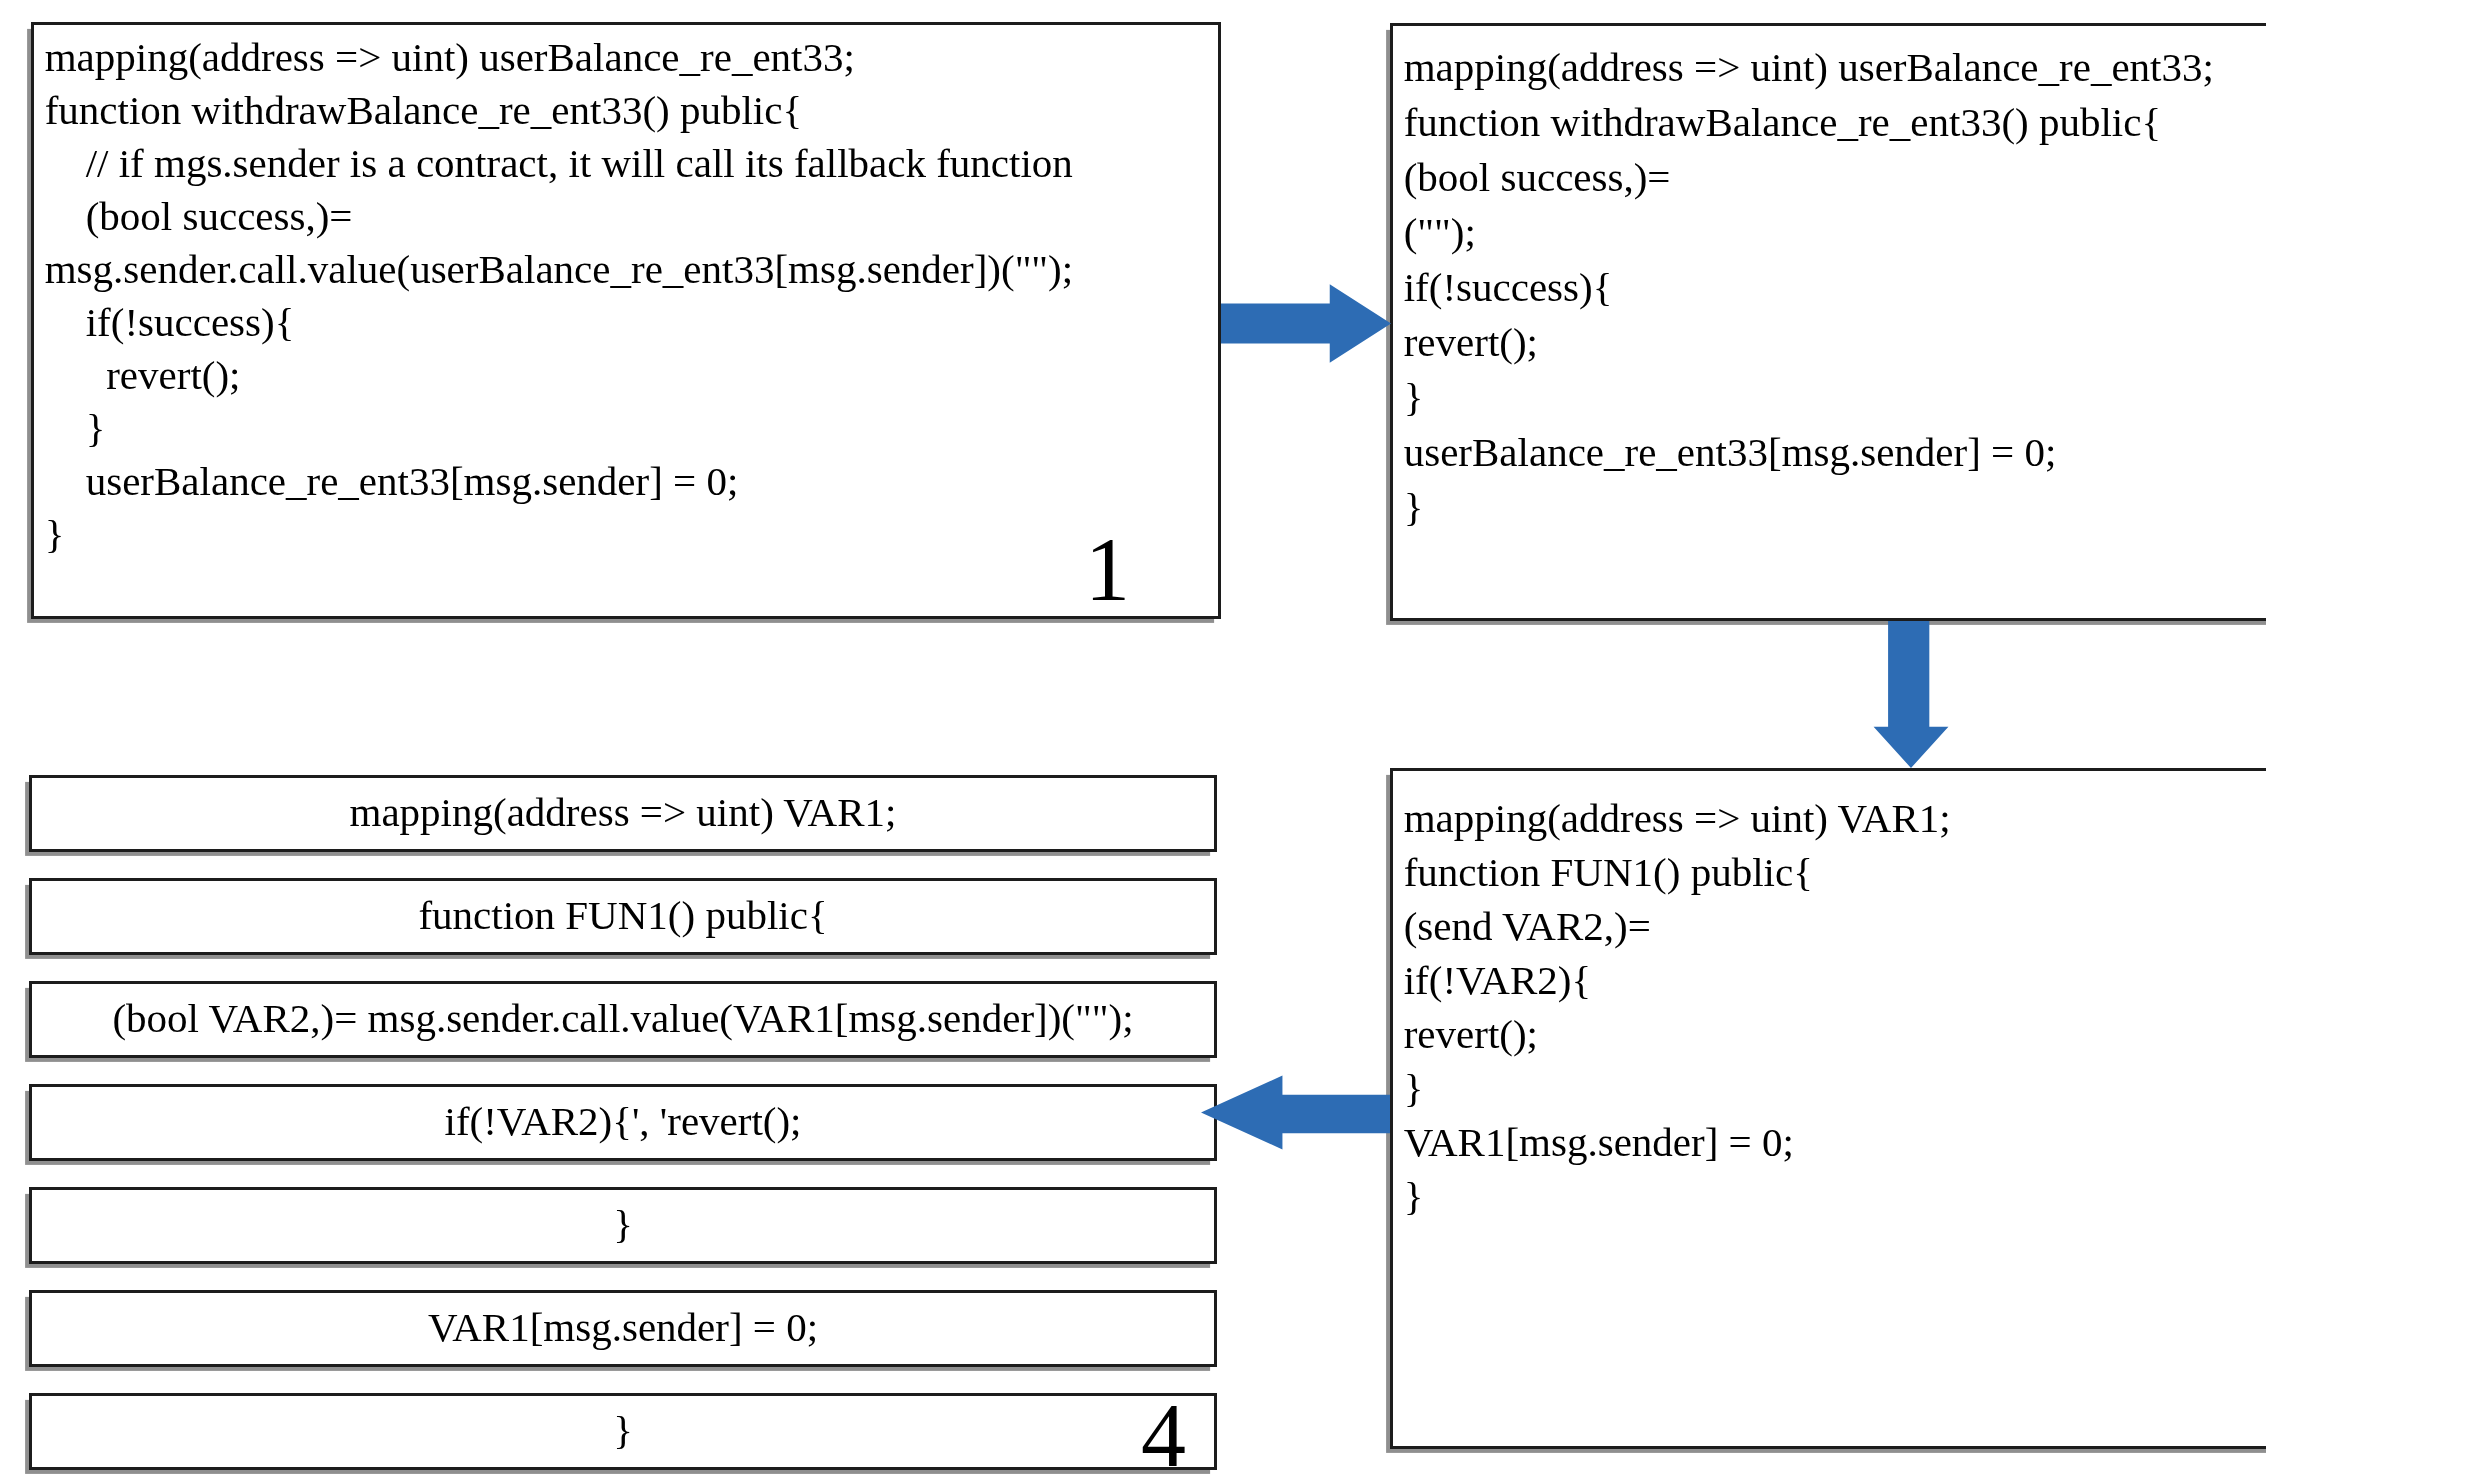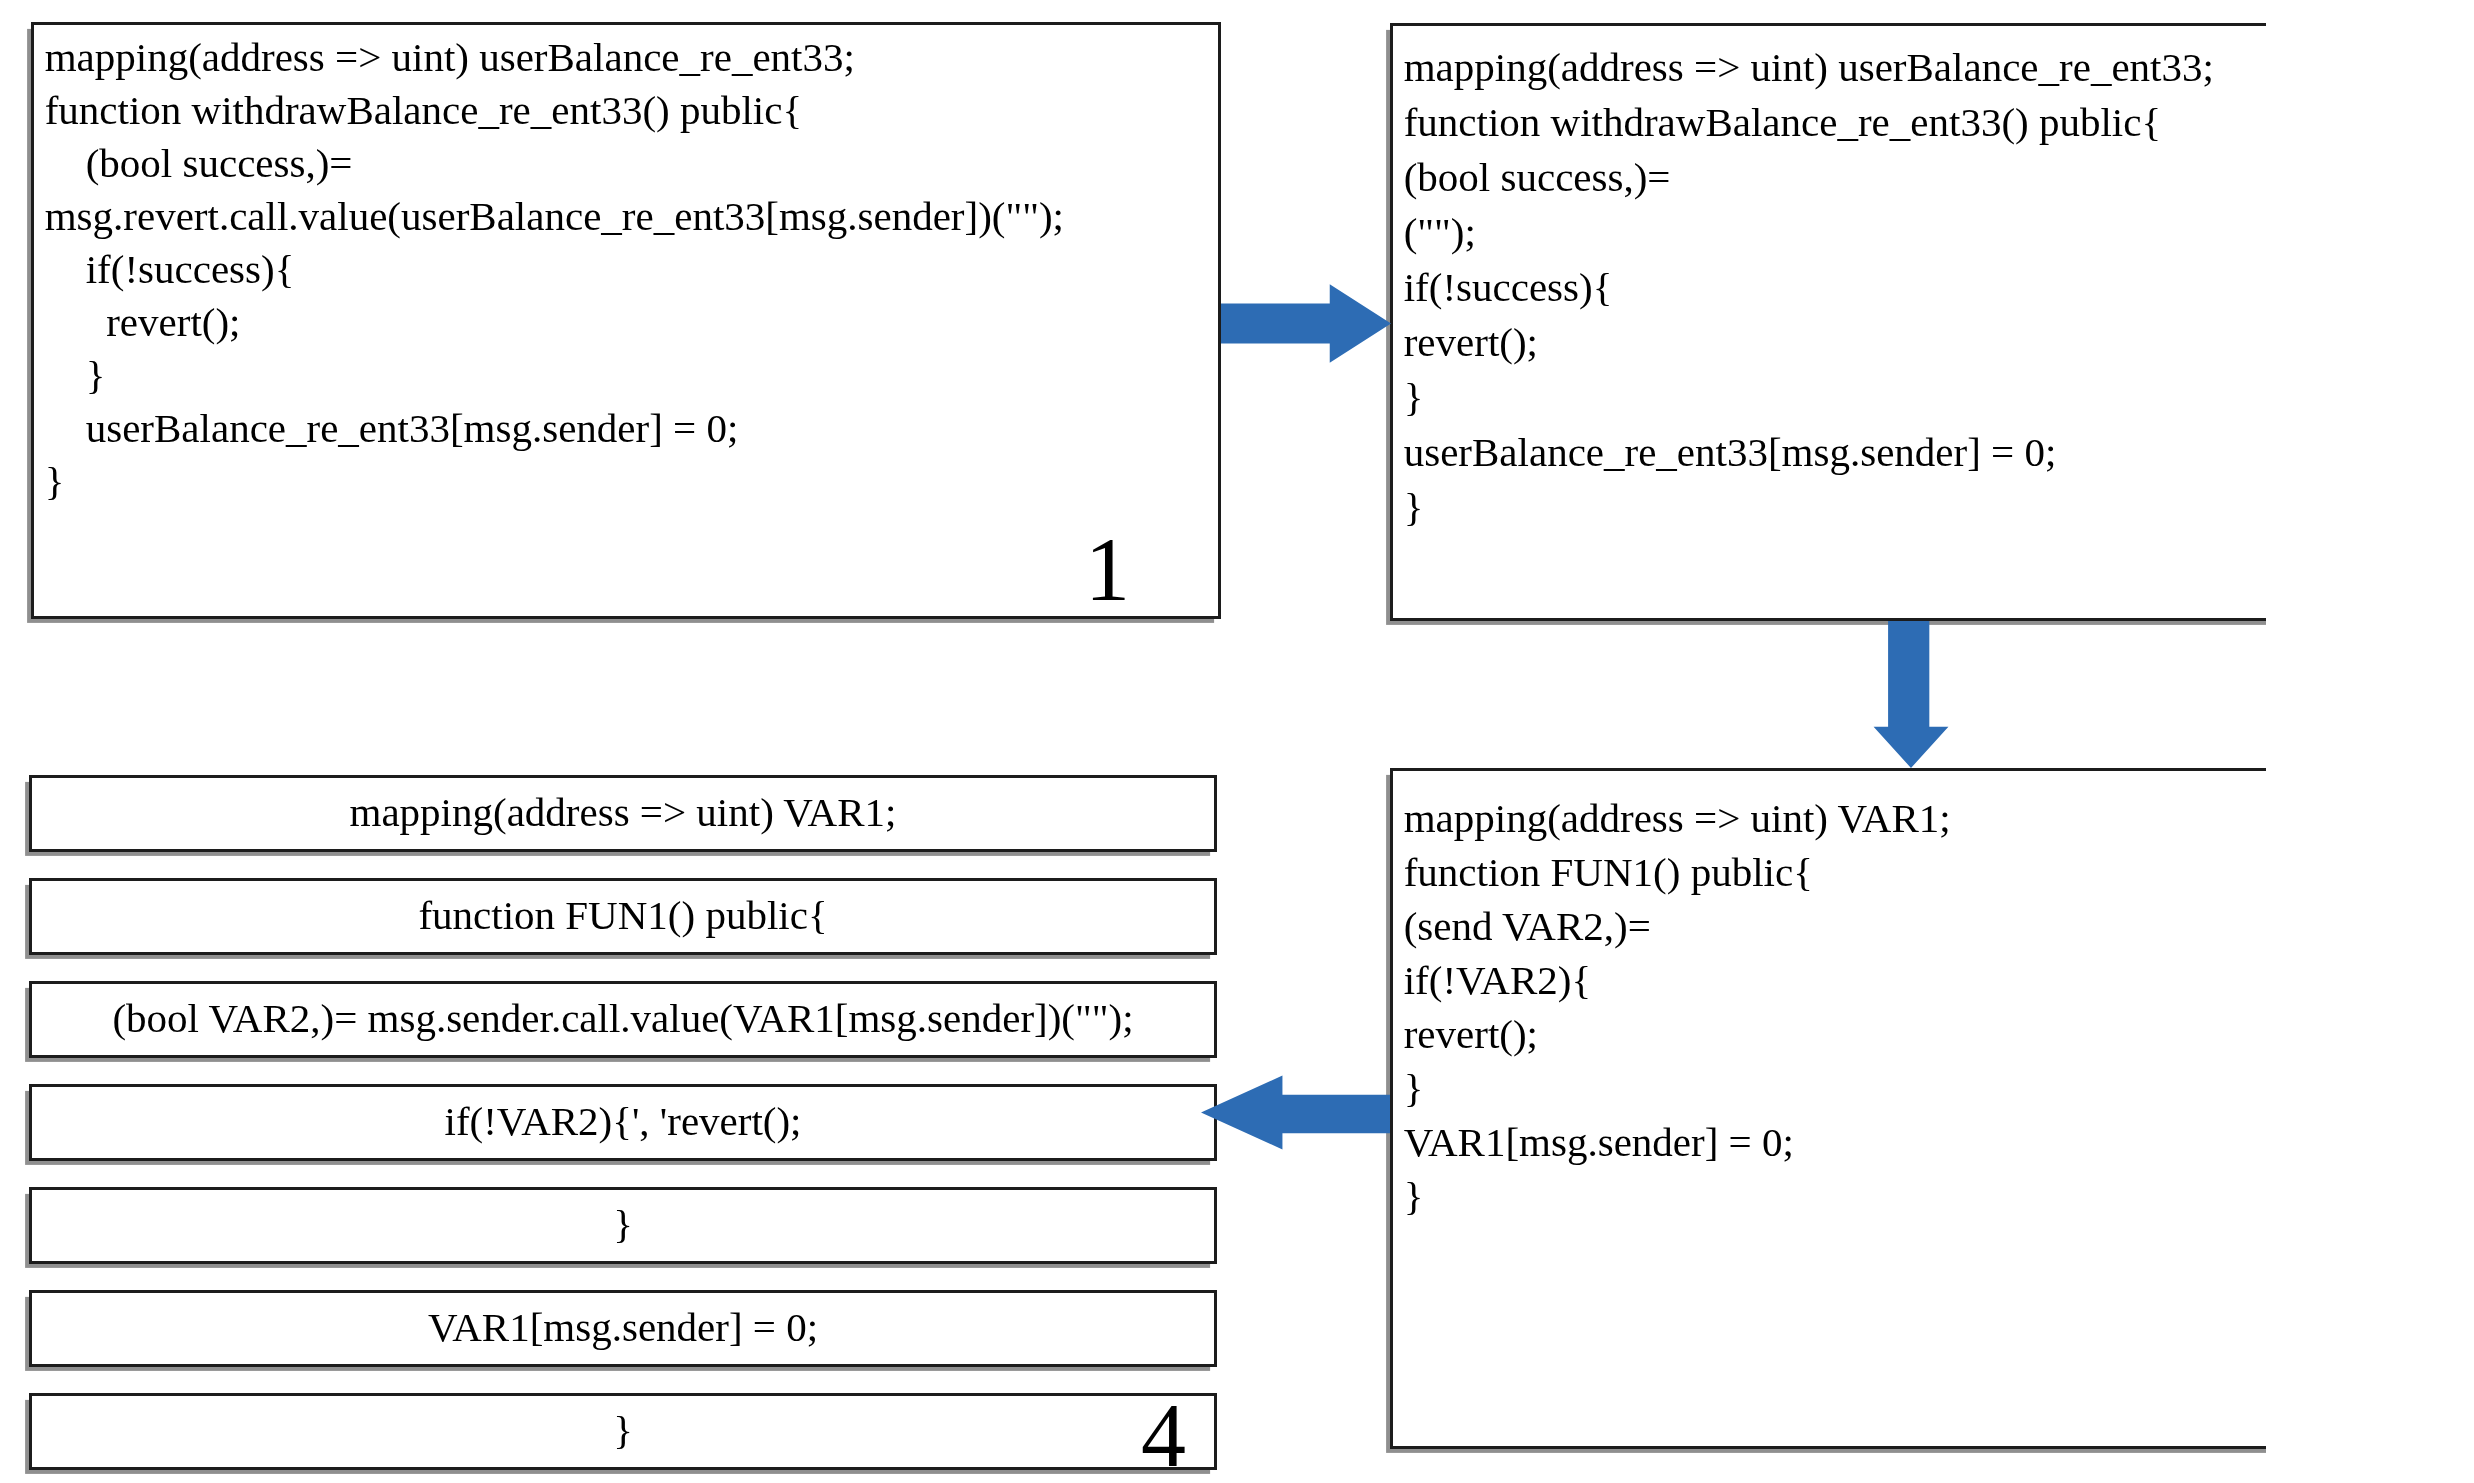--- a/index.html
+++ b/index.html
@@ -88,22 +88,23 @@
 </style>
 </head>
 <body>
 
 <div class="figure">
 
   <section class="code-box box1">
     <div class="code-lines">
         <div class="code-line">mapping(address =&gt; uint) userBalance_re_ent33;</div>
         <div class="code-line">function withdrawBalance_re_ent33() public{</div>
+        <div class="code-line">    // if mgs.sender is a contract, it will call its fallback function</div>
         <div class="code-line">    (bool success,)=</div>
-        <div class="code-line">msg.revert.call.value(userBalance_re_ent33[msg.sender])("");</div>
+        <div class="code-line">msg.sender.call.value(userBalance_re_ent33[msg.sender])("");</div>
         <div class="code-line">    if(!success){</div>
         <div class="code-line">      revert();</div>
         <div class="code-line">    }</div>
         <div class="code-line">    userBalance_re_ent33[msg.sender] = 0;</div>
         <div class="code-line">}</div>
       </div>
     <div class="box-number num1">1</div>
   </section>
 
   <section class="code-box box2">

